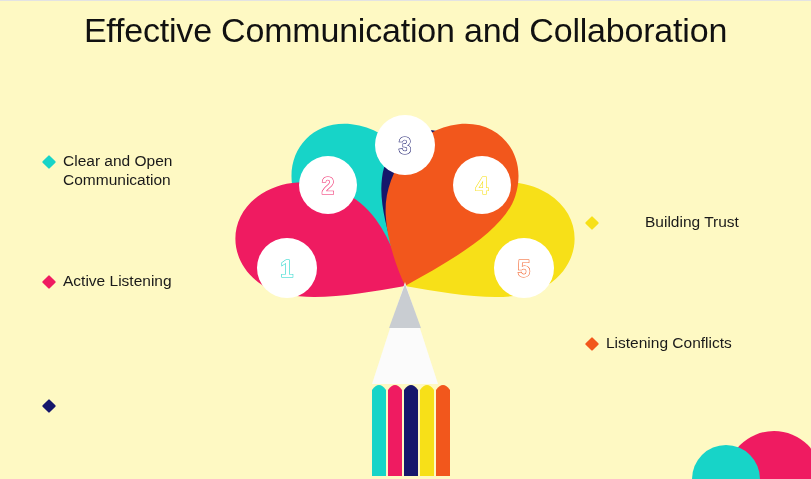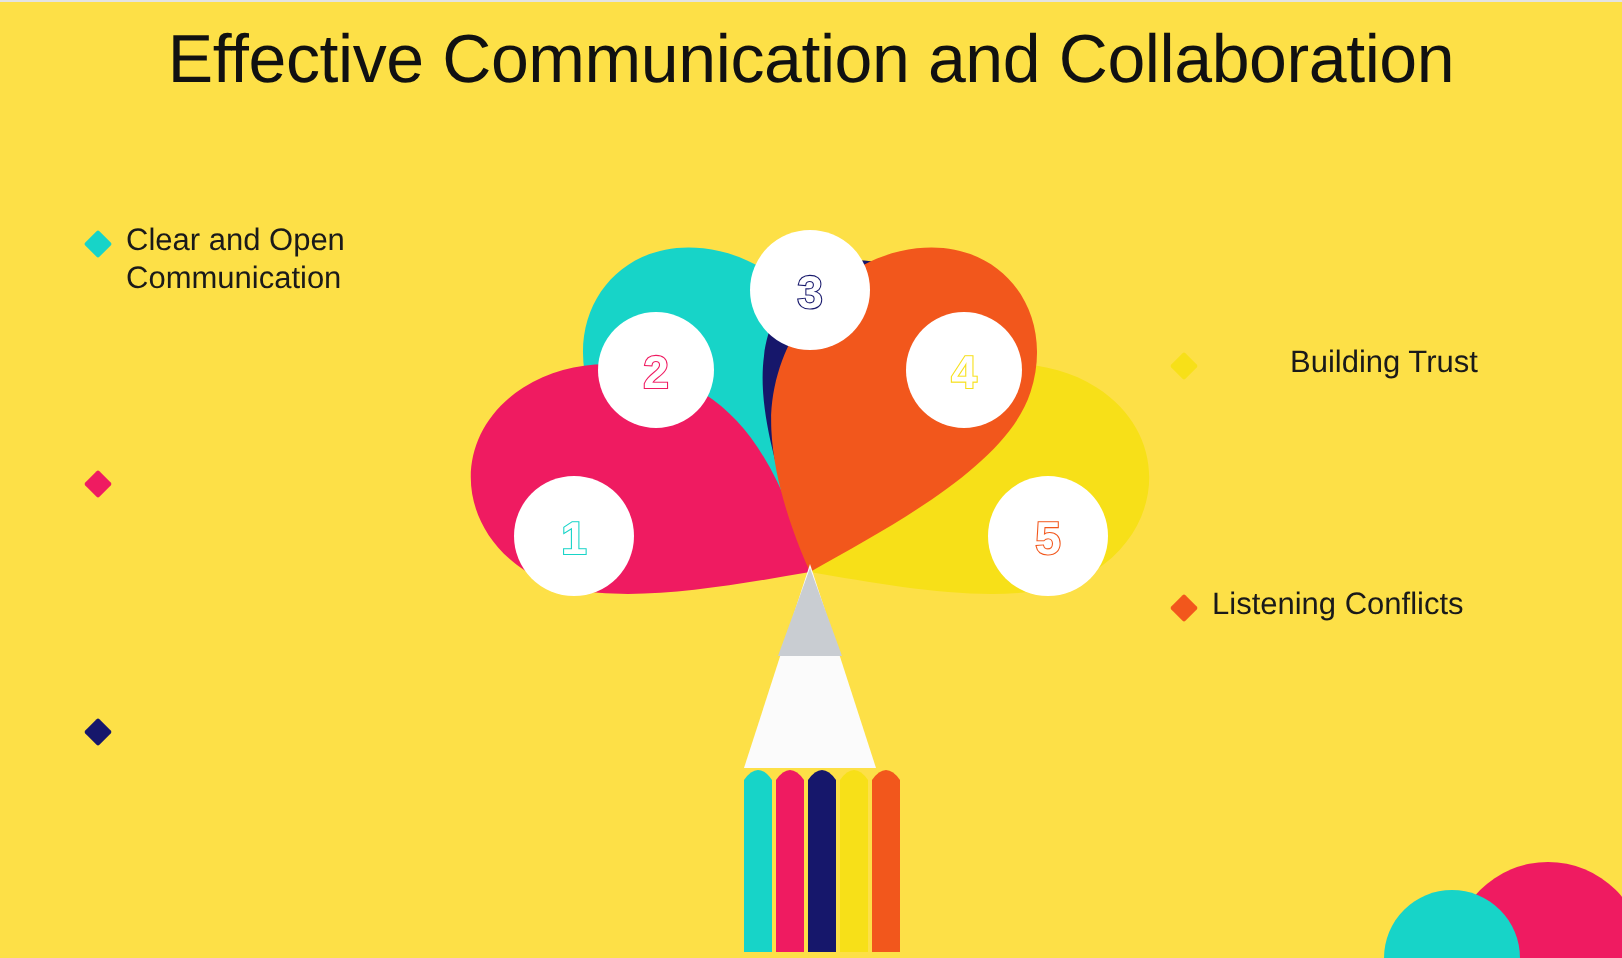--- a/index.html
+++ b/index.html
@@ -13,21 +13,21 @@
     position: relative;
     overflow: hidden;
     font-family: "Liberation Sans", sans-serif;
     border-top: 1px solid #e3e3e3;
     box-sizing: border-box;
   }
 
   #slide {
     position: absolute;
     inset: 0;
-    background: #fde047;
+    background: #fef9c3;
   }
 
   
   #slide-title {
     position: absolute;
     left: 0;
     top: 10px;
     width: 811px;
     text-align: center;
     font-family: "Liberation Sans", sans-serif;
@@ -37,20 +37,21 @@
     color: #111111;
     white-space: nowrap;
   }
 
   
   .callout {
     position: absolute;
     display: flex;
     align-items: flex-start;
     gap: 9px;
+    margin-top: 40px;
   }
   .bullet {
     flex: 0 0 auto;
     width: 10px;
     height: 10px;
     transform: rotate(45deg);
     margin-top: 6px;
     border-radius: 1px;
   }
   .callout-text {
@@ -129,20 +130,21 @@
   <div id="slide-title">Effective Communication and Collaboration</div>
 
   <div class="callout" id="callout-1">
     <span class="bullet" style="background:#17d4c8"></span>
     <span class="callout-text">Clear and Open
 Communication</span>
   </div>
 
   <div class="callout" id="callout-2">
     <span class="bullet" style="background:#ef1b61"></span>
+    <span class="callout-text">Active Listening</span>
   </div>
 
   <div class="callout" id="callout-3">
     <span class="bullet" style="background:#16176b"></span>
   </div>
 
   <div class="callout" id="callout-4">
     <span class="bullet" style="background:#f7e018"></span>
     <span class="callout-text">Building Trust</span>
   </div>

